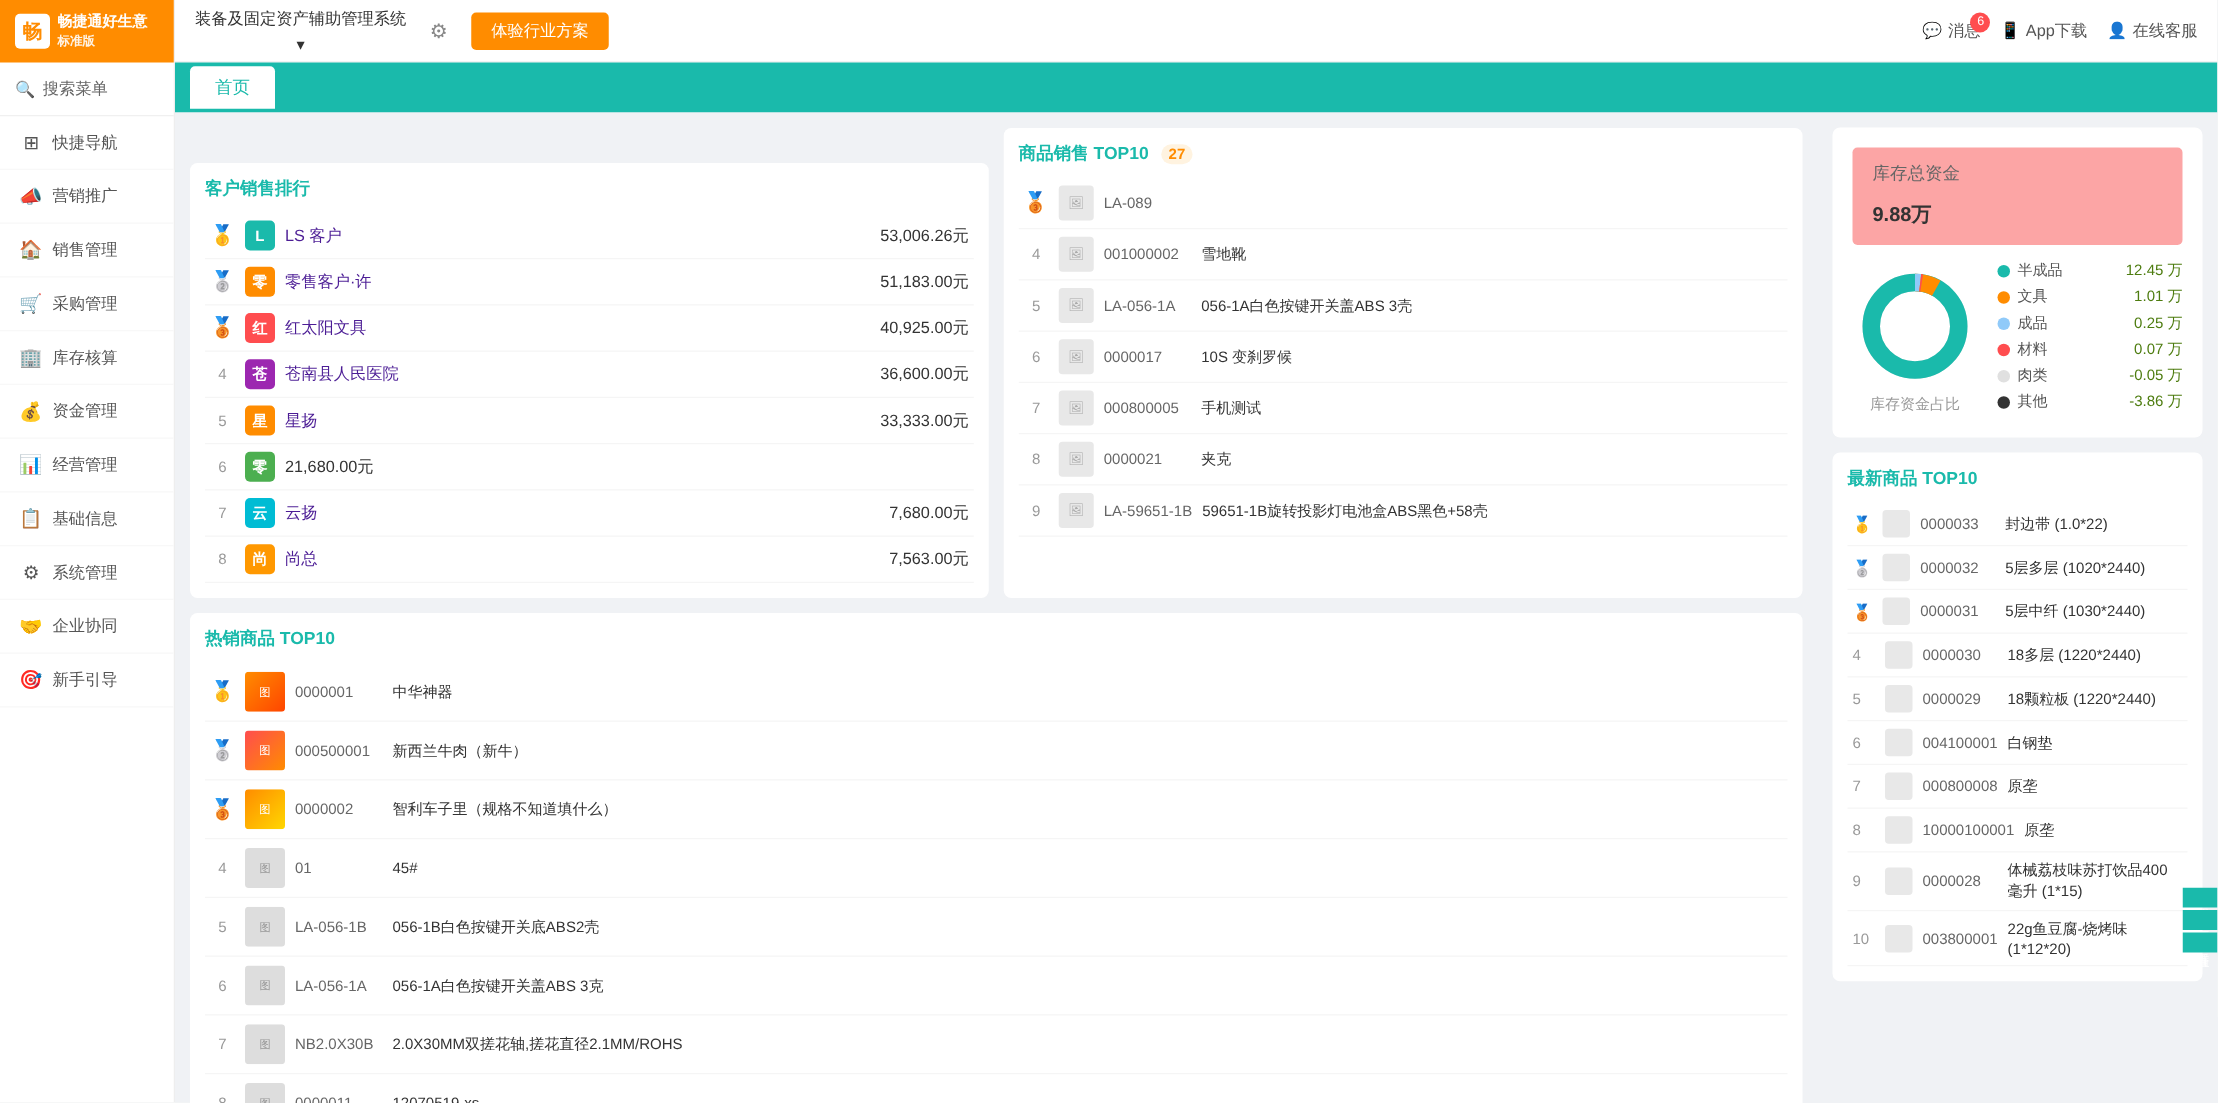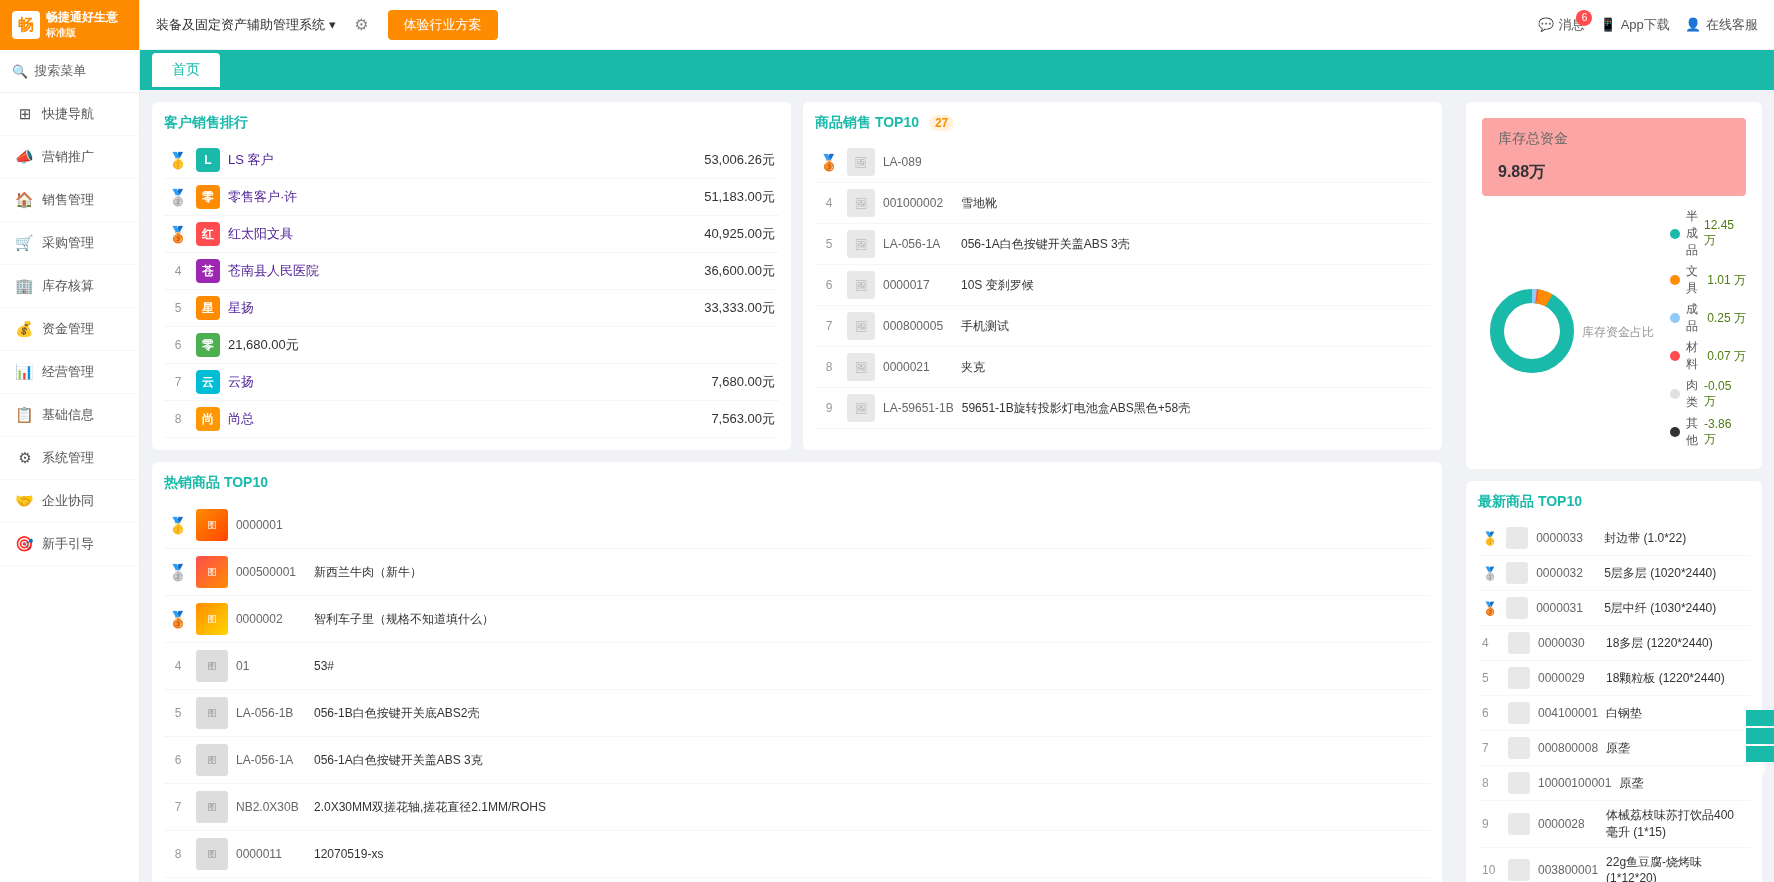--- a/index.html
+++ b/index.html
@@ -79,20 +79,21 @@
       border-bottom: 1px solid #eee;
       display: flex;
       align-items: center;
       padding: 0 16px;
       gap: 12px;
     }
     .topbar-dropdown {
       display: flex; align-items: center; gap: 4px;
       font-size: 13px; color: #333;
       cursor: pointer;
+      flex-direction: column;
     }
     .topbar-settings {
       width: 28px; height: 28px;
       display: flex; align-items: center; justify-content: center;
       color: #888; cursor: pointer; font-size: 16px;
     }
     .topbar-trial-btn {
       background: #ff8c00;
       color: white;
       border: none;
@@ -467,21 +468,21 @@
       <span>首页</span>
     </div>
   </div>
 
   <div class="page-body">
 
     <div class="left-section">
 
       <div style="display:flex;gap:12px;">
 
-        <div class="card" style="flex:1;">
+        <div class="card" style="flex:1;margin-top:28px;">
           <div class="card-title">
             <span>客户销售排行</span>
           </div>
           <div class="rank-table">
             <div class="rank-row">
               <span style="color:#ffd700;font-size:16px;">🥇</span>
               <div class="rank-icon" style="background:#1abaab;">L</div>
               <span class="rank-name">LS 客户</span>
               <span class="rank-amount">53,006.26元</span>
             </div>
@@ -584,20 +585,21 @@
         <div class="card-title">
           <span>热销商品 TOP10</span>
         </div>
         <div>
           <div class="hot-product-row">
             <span style="color:#ffd700;font-size:16px;">🥇</span>
             <div class="hot-img">
                 <div class="hot-img-inner">图</div>
               </div>
             <span class="product-code">0000001</span>
+            <span class="product-name">中华神器</span>
           </div>
           <div class="hot-product-row">
             <span style="color:#c0c0c0;font-size:16px;">🥈</span>
             <div class="hot-img">
                 <div class="hot-img-inner red" style="background:linear-gradient(135deg,#ff4d4f,#ff8c00)">图</div>
               </div>
             <span class="product-code">000500001</span>
             <span class="product-name">新西兰牛肉（新牛）</span>
           </div>
           <div class="hot-product-row">
@@ -607,21 +609,21 @@
               </div>
             <span class="product-code">0000002</span>
             <span class="product-name">智利车子里（规格不知道填什么）</span>
           </div>
           <div class="hot-product-row">
             <span class="rank-num">4</span>
             <div class="hot-img">
                 <div class="hot-img-inner gray">图</div>
               </div>
             <span class="product-code">01</span>
-            <span class="product-name">53#</span>
+            <span class="product-name">45#</span>
           </div>
           <div class="hot-product-row">
             <span class="rank-num">5</span>
             <div class="hot-img">
                 <div class="hot-img-inner gray">图</div>
               </div>
             <span class="product-code">LA-056-1B</span>
             <span class="product-name">056-1B白色按键开关底ABS2壳</span>
           </div>
           <div class="hot-product-row">
@@ -661,21 +663,21 @@
     <div class="right-panel">
 
       <div class="stock-card">
         <div class="stock-highlight">
           <div class="stock-title">库存总资金</div>
           <div class="stock-amount">
             <span>9.88</span><span>万</span>
           </div>
         </div>
         <div class="donut-container">
-          <div style="display:flex;flex-direction:row;align-items:center;">
+          <div style="display:flex;flex-direction:column;align-items:center;">
             <svg class="donut-chart" viewBox="0 0 100 100">
 
               <circle cx="50" cy="50" r="35" fill="none" stroke="#e0e0e0" stroke-width="14"></circle>
 
               <circle cx="50" cy="50" r="35" fill="none" stroke="#1abaab" stroke-width="14" stroke-dasharray="219.9 0" stroke-dashoffset="0" transform="rotate(-90 50 50)"></circle>
 
               <circle cx="50" cy="50" r="35" fill="none" stroke="#ff8c00" stroke-width="14" stroke-dasharray="17.8 202.1" stroke-dashoffset="-219.9" transform="rotate(-90 50 50)"></circle>
 
               <circle cx="50" cy="50" r="35" fill="none" stroke="#90caf9" stroke-width="14" stroke-dasharray="4.4 233.5" stroke-dashoffset="-237.7" transform="rotate(-90 50 50)"></circle>
 

